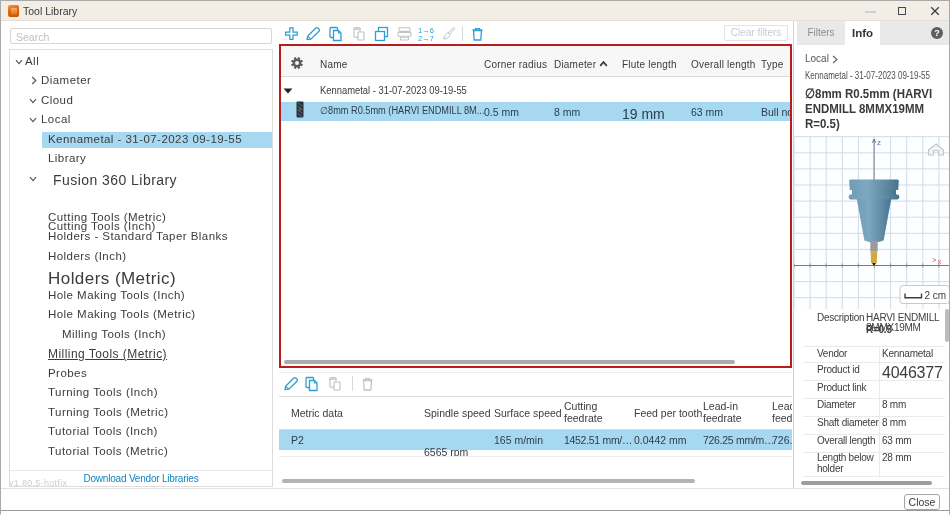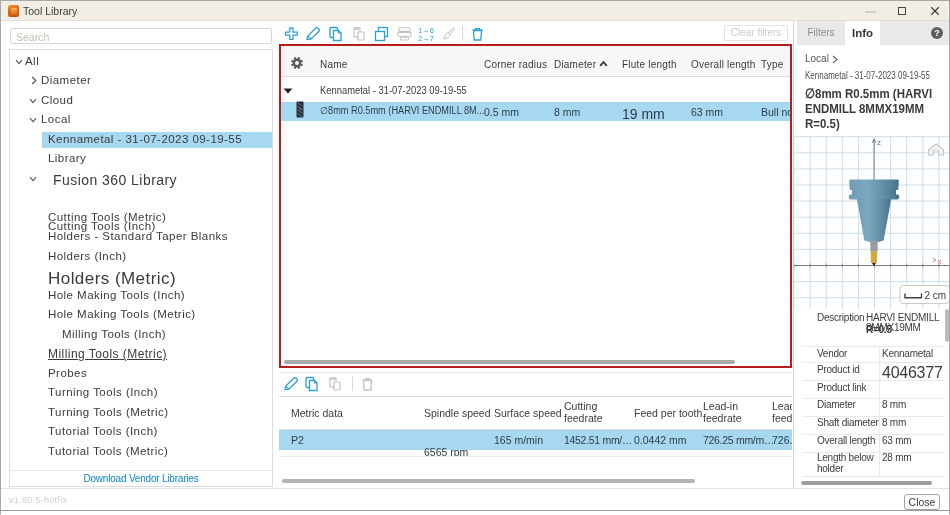--- a/index.html
+++ b/index.html
@@ -65,21 +65,21 @@
     <div class="abs" style="left:39px;top:339px;font-size:11.5px;letter-spacing:0.45px;color:#3b3b3b;">Turning Tools (Inch)</div>
     <div class="abs" style="left:39px;top:358.5px;font-size:11.5px;letter-spacing:0.45px;color:#3b3b3b;">Turning Tools (Metric)</div>
     <div class="abs" style="left:39px;top:378px;font-size:11.5px;letter-spacing:0.45px;color:#3b3b3b;">Tutorial Tools (Inch)</div>
     <div class="abs" style="left:39px;top:397.5px;font-size:11.5px;letter-spacing:0.45px;color:#3b3b3b;">Tutorial Tools (Metric)</div>
   </div>
 
 <div class="abs" style="left:9px;top:469px;width:263px;height:0;border-top:1px solid #e7e7e7;"></div>
 <div class="abs" style="left:8px;top:472px;width:264px;text-align:center;font-size:10px;letter-spacing:-0.2px;color:#0d87c4;">Download Vendor Libraries</div>
 
 <div class="abs" style="left:0;top:487px;width:948px;height:0;border-top:1px solid #e2e2e2;"></div>
-<div class="abs" style="left:8px;top:494px;font-size:9px;color:#cfcfcf;letter-spacing:0.3px;">v1.80.5-hotfix</div>
+<div class="abs" style="left:8px;top:477px;font-size:9px;color:#cfcfcf;letter-spacing:0.3px;">v1.80.5-hotfix</div>
 <div class="abs" style="left:0;top:509px;width:948px;height:0;border-top:1px solid #9a9a9a;"></div>
 <div class="abs" style="left:903px;top:493px;width:36px;height:16px;border:1px solid #a5a5a5;border-radius:3px;background:#fdfdfd;text-align:center;font-size:10.5px;color:#3c3c3c;line-height:14px;">Close</div>
 
 <div id="toolbar1" class="abs" style="left:280px;top:23px;width:210px;height:20px;">
     <div class="abs" style="left:2px;top:0;width:17px;height:18px;">
       <svg width="17" height="18" viewBox="0 0 17 18" style="position:absolute;top:1px;left:0;">
         <path d="M6.8 2.8 h3.2 v4.2 h4.2 v3.2 h-4.2 v4.2 H6.8 v-4.2 H2.6 V7 h4.2 Z" fill="none" stroke="#2d9fd2" stroke-width="1.25"></path>
       </svg>
     </div>
     <div class="abs" style="left:23px;top:0;width:17px;height:18px;">

